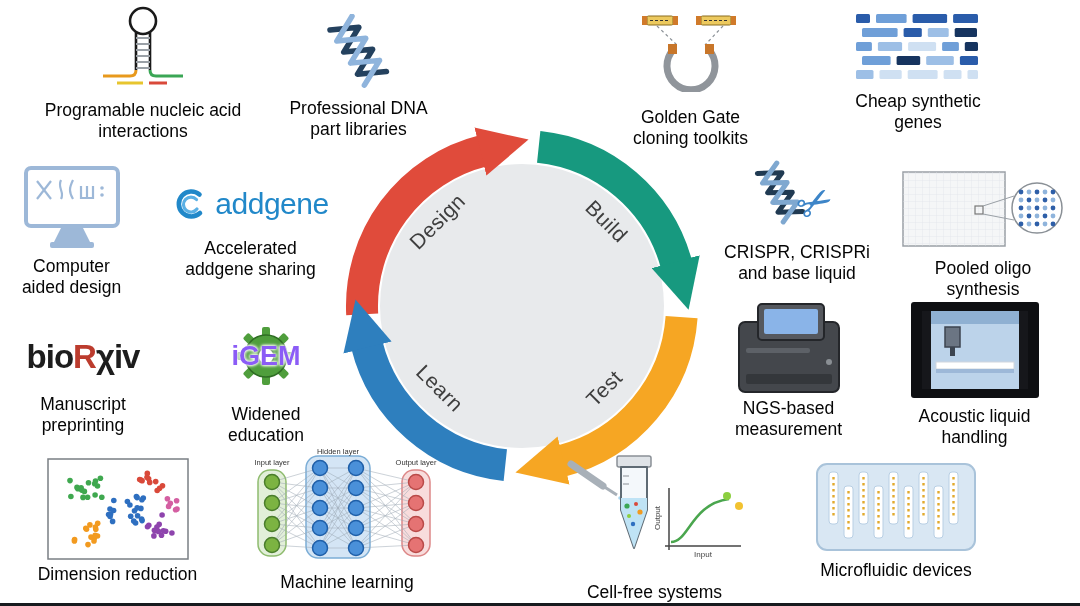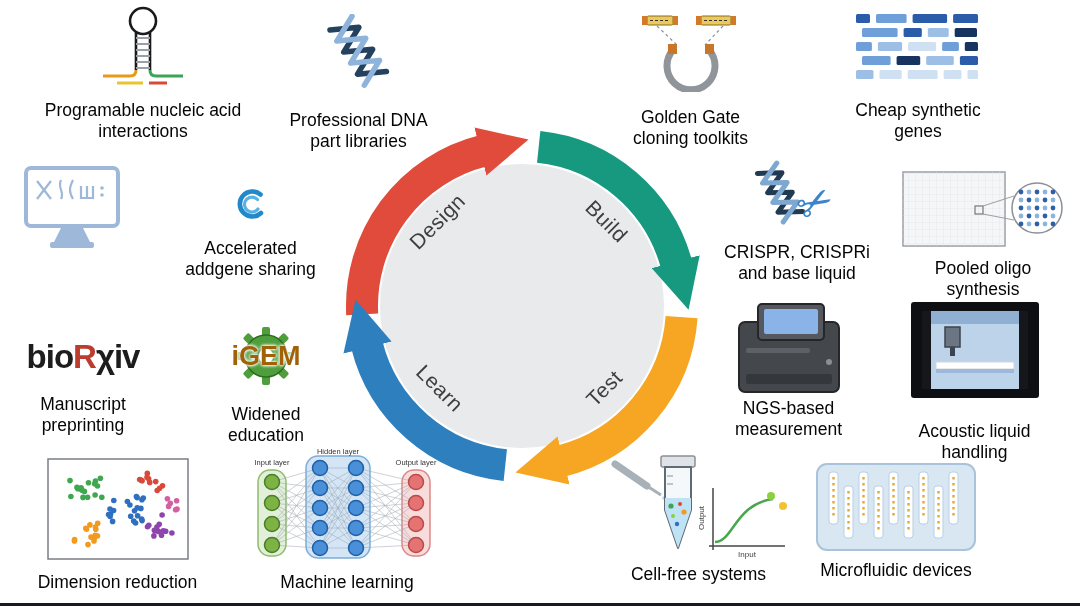--- a/index.html
+++ b/index.html
@@ -62,21 +62,21 @@
     <div class="caption" style="max-width:200px;margin-top:8px">Programable nucleic acid interactions</div>
   </div>
 
   <div class="item" style="left:256px;top:14px;width:205px">
     <svg width="72" height="76" viewBox="0 0 72 76">
       <g transform="rotate(-32 36 38)">
         <polyline points="23,4 49,17 23,30 49,43 23,56 49,69" fill="none" stroke="#24415e" stroke-width="5.5" stroke-linecap="round" stroke-linejoin="round"></polyline>
         <polyline points="49,4 23,17 49,30 23,43 49,56 23,69" fill="none" stroke="#8fb4dc" stroke-width="5.5" stroke-linecap="round" stroke-linejoin="round"></polyline>
       </g>
     </svg>
-    <div class="caption" style="max-width:165px;margin-top:20px">Professional DNA part libraries</div>
+    <div class="caption" style="max-width:165px;margin-top:8px">Professional DNA part libraries</div>
   </div>
 
   <div class="item" style="left:588px;top:8px;width:205px">
     <svg width="112" height="84" viewBox="0 0 112 84">
       <rect x="12" y="8" width="26" height="9" rx="1.5" fill="#ecc95e" stroke="#8a6d1f" stroke-width="1"></rect>
       <rect x="7" y="8" width="5" height="9" fill="#d07a2a"></rect>
       <rect x="38" y="8" width="5" height="9" fill="#d07a2a"></rect>
       <line x1="15" y1="12.5" x2="35" y2="12.5" stroke="#333" stroke-width="1.2" stroke-dasharray="3 2"></line>
       <rect x="66" y="8" width="30" height="9" rx="1.5" fill="#ecc95e" stroke="#8a6d1f" stroke-width="1"></rect>
       <rect x="61" y="8" width="5" height="9" fill="#d07a2a"></rect>
@@ -111,46 +111,48 @@
           <rect x="40.6" y="42" width="23.6" height="9" rx="1.5" fill="#16345f"></rect>
           <rect x="70.2" y="42" width="27.6" height="9" rx="1.5" fill="#9dbfe6"></rect>
           <rect x="103.9" y="42" width="18.1" height="9" rx="1.5" fill="#2a5caa"></rect>
           <rect x="0.0" y="56" width="17.5" height="9" rx="1.5" fill="#9dbfe6"></rect>
           <rect x="23.5" y="56" width="22.2" height="9" rx="1.5" fill="#cfe0f2"></rect>
           <rect x="51.7" y="56" width="29.9" height="9" rx="1.5" fill="#cfe0f2"></rect>
           <rect x="87.6" y="56" width="17.9" height="9" rx="1.5" fill="#cfe0f2"></rect>
           <rect x="111.5" y="56" width="10.5" height="9" rx="1.5" fill="#cfe0f2"></rect>
         </g>
     </svg>
-    <div class="caption" style="max-width:140px;margin-top:16px">Cheap synthetic genes</div>
+    <div class="caption" style="max-width:140px;margin-top:7px">Cheap synthetic genes</div>
   </div>
 
   <div class="item" style="left:4px;top:164px;width:135px">
     <svg width="104" height="86" viewBox="0 0 104 86">
       <rect x="6" y="4" width="92" height="58" rx="5" fill="#fff" stroke="#9db8d8" stroke-width="4"></rect>
       <g fill="none" stroke="#9db8d8" stroke-width="2.2">
         <line x1="17" y1="17" x2="31" y2="35"></line>
         <line x1="31" y1="17" x2="17" y2="35"></line>
         <path d="M41 16 C37 24 45 28 41 35"></path>
         <path d="M53 16 C49 24 49 28 53 35"></path>
         <path d="M61 22 v12 h12 v-12 m-6 0 v12"></path>
       </g>
       <circle cx="82" cy="24" r="1.8" fill="#9db8d8"></circle>
       <circle cx="82" cy="31" r="1.8" fill="#9db8d8"></circle>
       <polygon points="42,62 62,62 70,78 34,78" fill="#9db8d8"></polygon>
       <rect x="30" y="78" width="44" height="6" rx="2" fill="#9db8d8"></rect>
     </svg>
+    <div class="caption" style="max-width:112px;margin-top:6px">Computer aided design</div>
   </div>
 
   <div class="item" style="left:148px;top:186px;width:205px">
     <div class="logoRow">
       <svg width="36" height="36" viewBox="0 0 36 36">
         <path d="M27.5 8.5 A12.5 12.5 0 1 0 28 27" fill="none" stroke="#2188c9" stroke-width="4.6" stroke-linecap="round"></path>
         <path d="M24.5 13.5 A7.5 7.5 0 1 0 25 23" fill="none" stroke="#5bb0e4" stroke-width="3.2" stroke-linecap="round"></path>
       </svg>
+      <span style="font-size:30px;color:#2188c9;letter-spacing:-0.5px">addgene</span>
     </div>
     <div class="caption" style="max-width:155px;margin-top:16px">Accelerated addgene sharing</div>
   </div>
 
   <div class="item" style="left:702px;top:158px;width:190px">
     <svg width="100" height="76" viewBox="0 0 100 76">
       <g transform="rotate(-28 36 38)">
         <polyline points="24,6 46,17 24,28 46,39 24,50 46,61" fill="none" stroke="#203a52" stroke-width="5" stroke-linecap="round" stroke-linejoin="round"></polyline>
         <polyline points="46,6 24,17 46,28 24,39 46,50 24,61" fill="none" stroke="#7fa8d0" stroke-width="5" stroke-linecap="round" stroke-linejoin="round"></polyline>
       </g>
@@ -215,21 +217,21 @@
       <svg width="68" height="68" viewBox="0 0 68 68" style="position:absolute;left:21px;top:2px">
         <g fill="#4f9e3c">
           <rect x="30" y="5" width="8" height="58" rx="2"></rect>
           <rect x="30" y="5" width="8" height="58" rx="2" transform="rotate(45 34 34)"></rect>
           <rect x="30" y="5" width="8" height="58" rx="2" transform="rotate(90 34 34)"></rect>
           <rect x="30" y="5" width="8" height="58" rx="2" transform="rotate(135 34 34)"></rect>
         </g>
         <circle cx="34" cy="34" r="21" fill="#4f9e3c" stroke="#2f6d24" stroke-width="1.5"></circle>
         <circle cx="34" cy="34" r="8" fill="#fff" stroke="#2f6d24" stroke-width="1.5"></circle>
       </svg>
-      <span style="position:absolute;left:50%;top:50%;transform:translate(-50%,-50%);font-size:27px;font-weight:800;color:#a16207;text-shadow:0 0 3px #fff,0 0 3px #fff,0 0 4px #fff">iGEM</span>
+      <span style="position:absolute;left:50%;top:50%;transform:translate(-50%,-50%);font-size:27px;font-weight:800;color:#8b5cf6;text-shadow:0 0 3px #fff,0 0 3px #fff,0 0 4px #fff">iGEM</span>
     </div>
     <div class="caption" style="max-width:95px;margin-top:12px">Widened education</div>
   </div>
 
   <div class="item" style="left:706px;top:302px;width:165px">
     <svg width="110" height="96" viewBox="0 0 110 96">
       <rect x="5" y="20" width="100" height="70" rx="6" fill="#44474c" stroke="#24262a" stroke-width="2"></rect>
       <rect x="24" y="2" width="66" height="36" rx="4" fill="#55585e" stroke="#24262a" stroke-width="2"></rect>
       <rect x="30" y="7" width="54" height="25" rx="2" fill="#8ab4e8"></rect>
       <rect x="12" y="46" width="64" height="5" rx="2" fill="#5d6167"></rect>
@@ -244,21 +246,21 @@
       <rect x="2" y="2" width="128" height="96" rx="3" fill="#0e0f12"></rect>
       <rect x="13" y="11" width="106" height="78" fill="#bcd3ea"></rect>
       <rect x="13" y="11" width="106" height="13" fill="#8fb0d2"></rect>
       <rect x="13" y="11" width="9" height="78" fill="#16171b"></rect>
       <rect x="110" y="11" width="9" height="78" fill="#16171b"></rect>
       <rect x="36" y="27" width="15" height="20" fill="#6b7583" stroke="#3c4450" stroke-width="1.5"></rect>
       <rect x="41" y="47" width="5" height="9" fill="#3c4450"></rect>
       <rect x="27" y="62" width="78" height="7" fill="#ffffff" stroke="#cfd6dd" stroke-width="1"></rect>
       <rect x="27" y="69" width="78" height="4" fill="#9db8d8"></rect>
     </svg>
-    <div class="caption" style="max-width:135px;margin-top:21px">Acoustic liquid handling</div>
+    <div class="caption" style="max-width:135px;margin-top:6px">Acoustic liquid handling</div>
   </div>
 
   <div class="item" style="left:20px;top:458px;width:195px">
     <svg width="142" height="102" viewBox="0 0 142 102">
       <rect x="1" y="1" width="140" height="100" fill="#fff" stroke="#7a7f84" stroke-width="1.5"></rect>
       <g id="scatter-pts">
           <circle cx="23.0" cy="22.6" r="2.8" fill="#3fa84f"></circle>
           <circle cx="34.1" cy="29.7" r="2.8" fill="#3fa84f"></circle>
           <circle cx="50.5" cy="28.0" r="2.8" fill="#3fa84f"></circle>
           <circle cx="47.7" cy="25.8" r="2.8" fill="#3fa84f"></circle>
@@ -335,21 +337,21 @@
           <circle cx="112.6" cy="30.2" r="2.8" fill="#d9493a"></circle>
           <circle cx="100.3" cy="15.4" r="2.8" fill="#d9493a"></circle>
           <circle cx="130.0" cy="51.1" r="2.8" fill="#d45fa2"></circle>
           <circle cx="123.3" cy="45.2" r="2.8" fill="#d45fa2"></circle>
           <circle cx="128.6" cy="51.8" r="2.8" fill="#d45fa2"></circle>
           <circle cx="129.6" cy="42.8" r="2.8" fill="#d45fa2"></circle>
           <circle cx="120.4" cy="40.7" r="2.8" fill="#d45fa2"></circle>
           <circle cx="121.6" cy="48.4" r="2.8" fill="#d45fa2"></circle>
         </g>
     </svg>
-    <div class="caption" style="margin-top:12px">Dimension reduction</div>
+    <div class="caption" style="margin-top:4px">Dimension reduction</div>
   </div>
 
   <div class="item" style="left:238px;top:446px;width:218px">
     <svg width="198" height="120" viewBox="0 0 198 120">
       <rect x="10" y="24" width="28" height="86" rx="12" fill="#e2efd9" stroke="#8fbc6f" stroke-width="1.5"></rect>
       <rect x="58" y="10" width="64" height="102" rx="12" fill="#d4e5f5" stroke="#7badd6" stroke-width="1.5"></rect>
       <rect x="154" y="24" width="28" height="86" rx="12" fill="#f8dcdc" stroke="#dd8888" stroke-width="1.5"></rect>
       <g id="nn-lines" stroke="#9aa6b2" stroke-width="0.6" opacity="0.85">
           <line x1="24" y1="36" x2="72" y2="22"></line>
           <line x1="24" y1="36" x2="72" y2="42"></line>
@@ -441,21 +443,21 @@
           <circle cx="168" cy="78" r="7.5"></circle>
           <circle cx="168" cy="99" r="7.5"></circle>
       </g>
       <text class="nnLbl" x="24" y="19">Input layer</text>
       <text class="nnLbl" x="90" y="7.5">Hidden layer</text>
       <text class="nnLbl" x="168" y="19">Output layer</text>
     </svg>
     <div class="caption" style="margin-top:6px">Machine learning</div>
   </div>
 
-  <div class="item" style="left:596px;top:452px;width:205px">
+  <div class="item" style="left:552px;top:452px;width:205px">
     <svg width="184" height="110" viewBox="0 0 184 110">
       <line x1="8" y1="12" x2="40" y2="34" stroke="#a8b0b8" stroke-width="7" stroke-linecap="round"></line>
       <line x1="40" y1="34" x2="54" y2="43" stroke="#a8b0b8" stroke-width="3"></line>
       <circle cx="57" cy="46" r="1.8" fill="#a8d4ee"></circle>
       <rect x="54" y="4" width="34" height="11" rx="2" fill="#dfe3e7" stroke="#8a9096" stroke-width="1.5"></rect>
       <path d="M58 15 L58 58 L71 96 L84 58 L84 15 Z" fill="#f4f8fb" stroke="#5f6b74" stroke-width="2" stroke-linejoin="round"></path>
       <path d="M58 46 L58 58 L71 96 L84 58 L84 46 Z" fill="#bfe3f5"></path>
       <line x1="60" y1="24" x2="66" y2="24" stroke="#8a9096" stroke-width="1"></line>
       <line x1="60" y1="32" x2="66" y2="32" stroke="#8a9096" stroke-width="1"></line>
       <circle cx="64" cy="54" r="2.6" fill="#3aa655"></circle>
@@ -466,21 +468,21 @@
       <g>
         <line x1="106" y1="98" x2="106" y2="36" stroke="#444" stroke-width="1.5"></line>
         <line x1="102" y1="94" x2="178" y2="94" stroke="#444" stroke-width="1.5"></line>
         <path d="M108 90 C126 90 128 52 166 47" fill="none" stroke="#4aa64e" stroke-width="2.5"></path>
         <circle cx="164" cy="44" r="4" fill="#8ccf3f"></circle>
         <circle cx="176" cy="54" r="4" fill="#f2c230"></circle>
         <text x="97" y="66" font-size="8" fill="#444" text-anchor="middle" transform="rotate(-90 97 66)">Output</text>
         <text x="140" y="105" font-size="8" fill="#444" text-anchor="middle">Input</text>
       </g>
     </svg>
-    <div class="caption" style="margin-top:2px">Cell-free systems</div>
+    <div class="caption" style="margin-top:20px">Cell-free systems</div>
   </div>
 
   <div class="item" style="left:796px;top:460px;width:200px">
     <svg width="162" height="94" viewBox="0 0 162 94">
       <rect x="2" y="4" width="158" height="86" rx="10" fill="#d9e7f3" stroke="#a9c3da" stroke-width="2"></rect>
       <g id="micro-ch">
           <rect x="14" y="12" width="9" height="52" rx="3" fill="#fff" stroke="#b8cfe4" stroke-width="1"></rect>
           <line x1="18.5" y1="17" x2="18.5" y2="59" stroke="#e2aa2e" stroke-width="2.4" stroke-dasharray="2.5 3.5"></line>
           <rect x="29" y="26" width="9" height="52" rx="3" fill="#fff" stroke="#b8cfe4" stroke-width="1"></rect>
           <line x1="33.5" y1="31" x2="33.5" y2="73" stroke="#e2aa2e" stroke-width="2.4" stroke-dasharray="2.5 3.5"></line>

